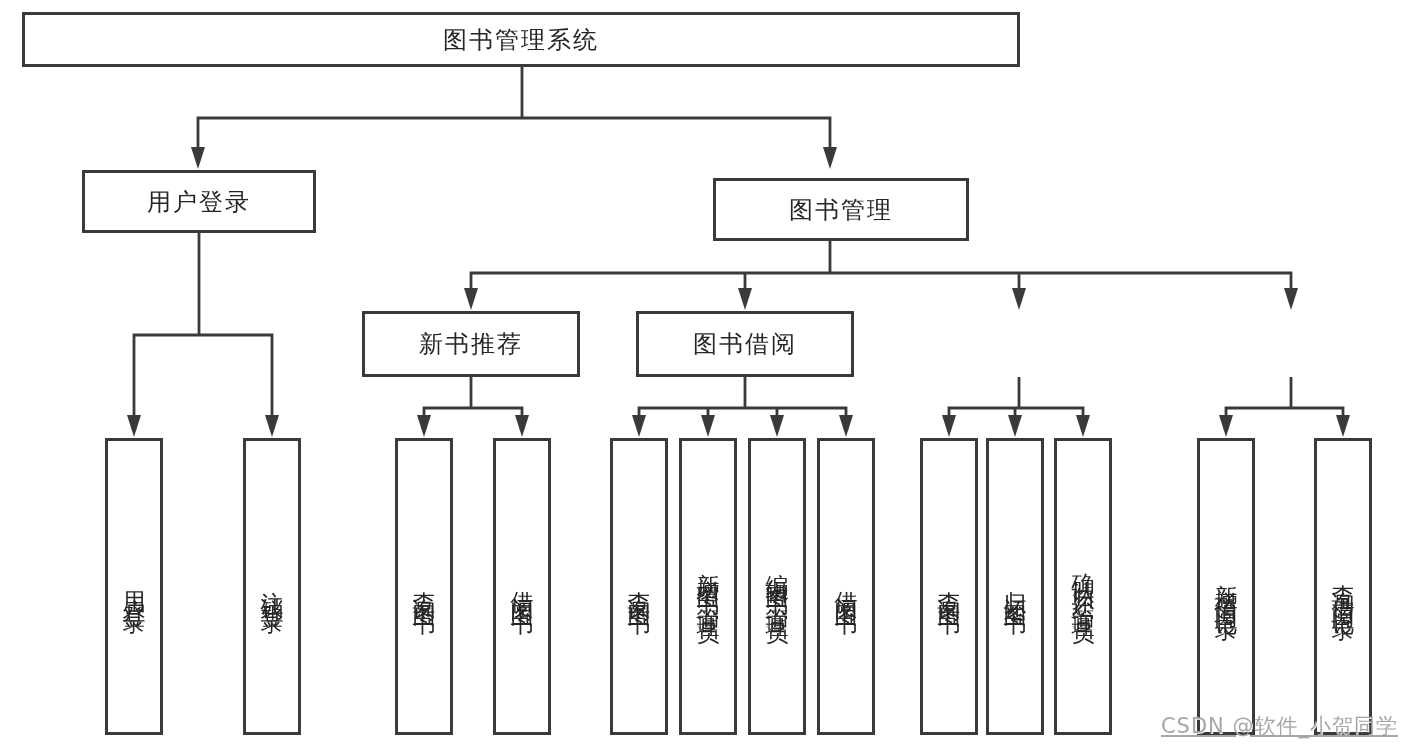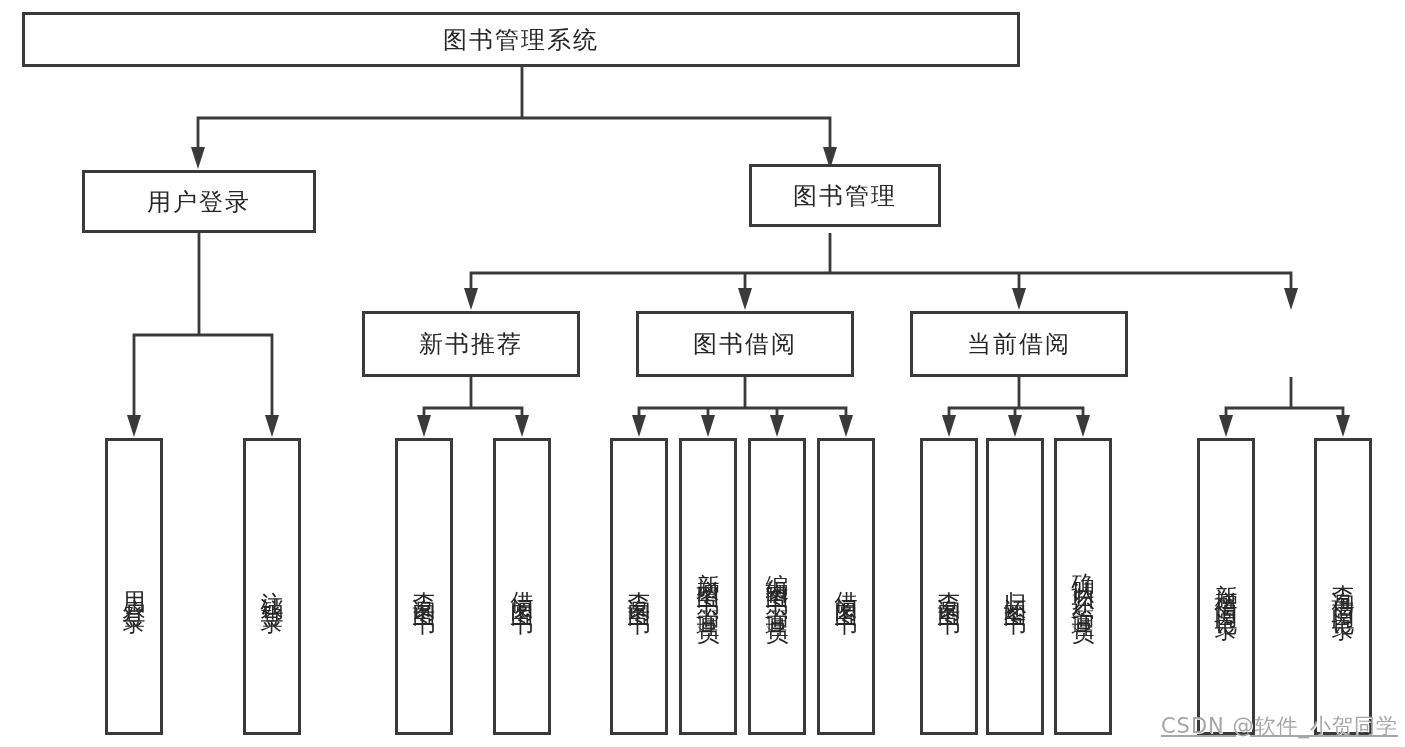--- a/index.html
+++ b/index.html
@@ -97,32 +97,29 @@
     </g>
   </svg>
 
   <div class="node h-node" style="left:22px; top:12px; width:998px; height:55px;font-family:Liberation Serif, serif;">
     <span class="label">图书管理系统</span>
   </div>
 
   <div class="node h-node" style="left:82px; top:170px; width:234px; height:63px;">
     <span class="label">用户登录</span>
   </div>
-  <div class="node h-node" style="left:713px; top:164px; width:192px; height:63px;margin-left:36px;">
+  <div class="node h-node" style="left:713px; top:178px; width:256px; height:63px;">
     <span class="label">图书管理</span>
   </div>
 
   <div class="node h-node" style="left:362px; top:311px; width:218px; height:66px;">
     <span class="label">新书推荐</span>
   </div>
   <div class="node h-node" style="left:636px; top:311px; width:218px; height:66px;">
     <span class="label">图书借阅</span>
-  </div>
-  <div class="node h-node" style="left:910px; top:311px; width:218px; height:66px;">
-    <span class="label">当前借阅</span>
   </div>
 
   <div class="node v-node" style="left:105px; top:438px; width:58px; height:297px;">
     <span class="label">用户登录</span>
   </div>
   <div class="node v-node" style="left:243px; top:438px; width:58px; height:297px;">
     <span class="label">注销登录</span>
   </div>
 
   <div class="node v-node" style="left:395px; top:438px; width:58px; height:297px;">

